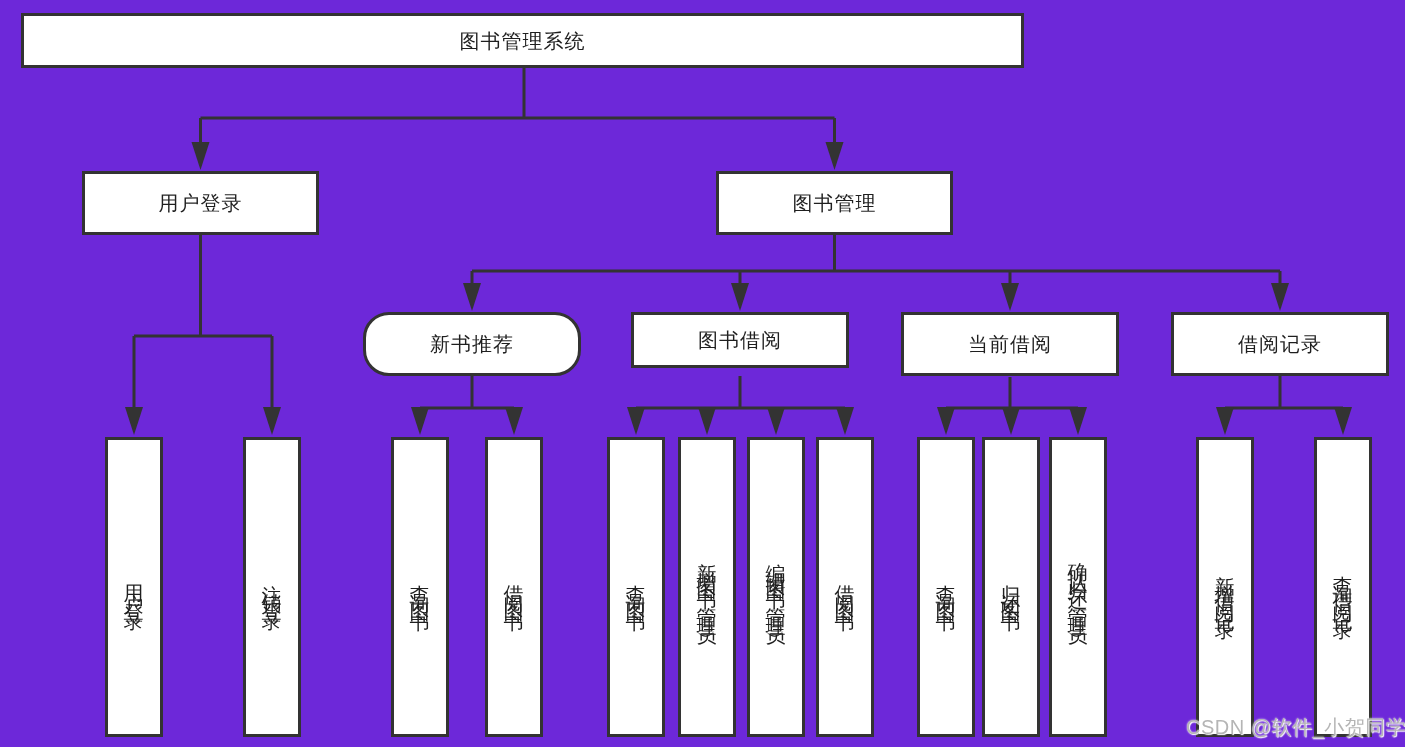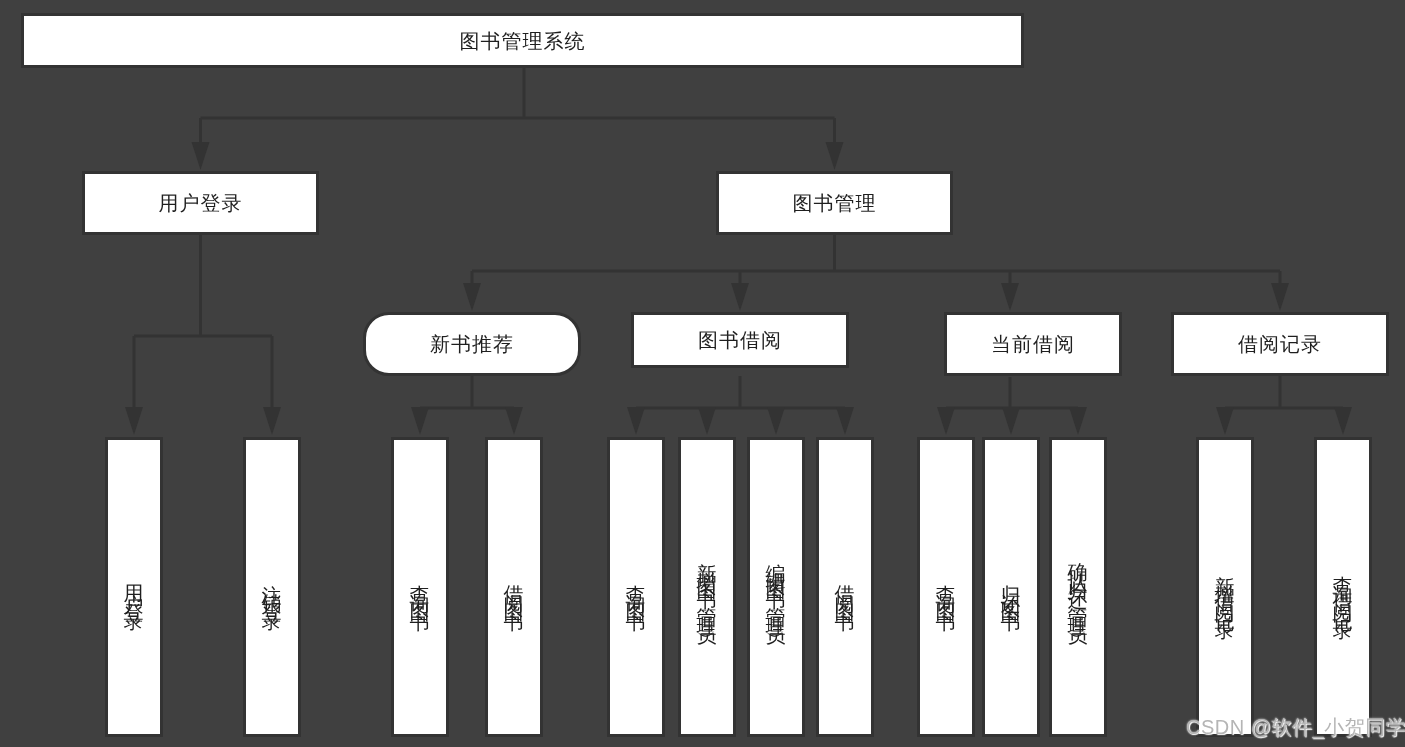--- a/index.html
+++ b/index.html
@@ -4,21 +4,21 @@
 <style>
   html, body {
     margin: 0;
     padding: 0;
     background: #ffffff;
   }
   #canvas {
     position: relative;
     width: 1405px;
     height: 747px;
-    background: #404040;
+    background: #6d28d9;
     overflow: hidden;
     font-family: "Liberation Sans", "DejaVu Sans", sans-serif;
     color: #1f1f1f;
   }
   #wires {
     position: absolute;
     left: 0;
     top: 0;
   }
   #wires path {
@@ -134,21 +134,21 @@
   <div class="node" style="left:716px; top:171px; width:237px; height:64px;align-items:center;">
     <span class="lbl">图书管理</span>
   </div>
 
   <div class="node" style="left:363px; top:312px; width:218px; height:64px;border-radius:26px;">
     <span class="lbl">新书推荐</span>
   </div>
   <div class="node" style="left:631px; top:312px; width:218px; height:56px;">
     <span class="lbl">图书借阅</span>
   </div>
-  <div class="node" style="left:901px; top:312px; width:178px; height:64px;margin-left:43px;">
+  <div class="node" style="left:901px; top:312px; width:218px; height:64px;">
     <span class="lbl">当前借阅</span>
   </div>
   <div class="node" style="left:1171px; top:312px; width:218px; height:64px;">
     <span class="lbl">借阅记录</span>
   </div>
 
   <div class="node v" style="left:105px;">
     <span class="lbl">用户登录</span>
   </div>
   <div class="node v" style="left:243px;">

